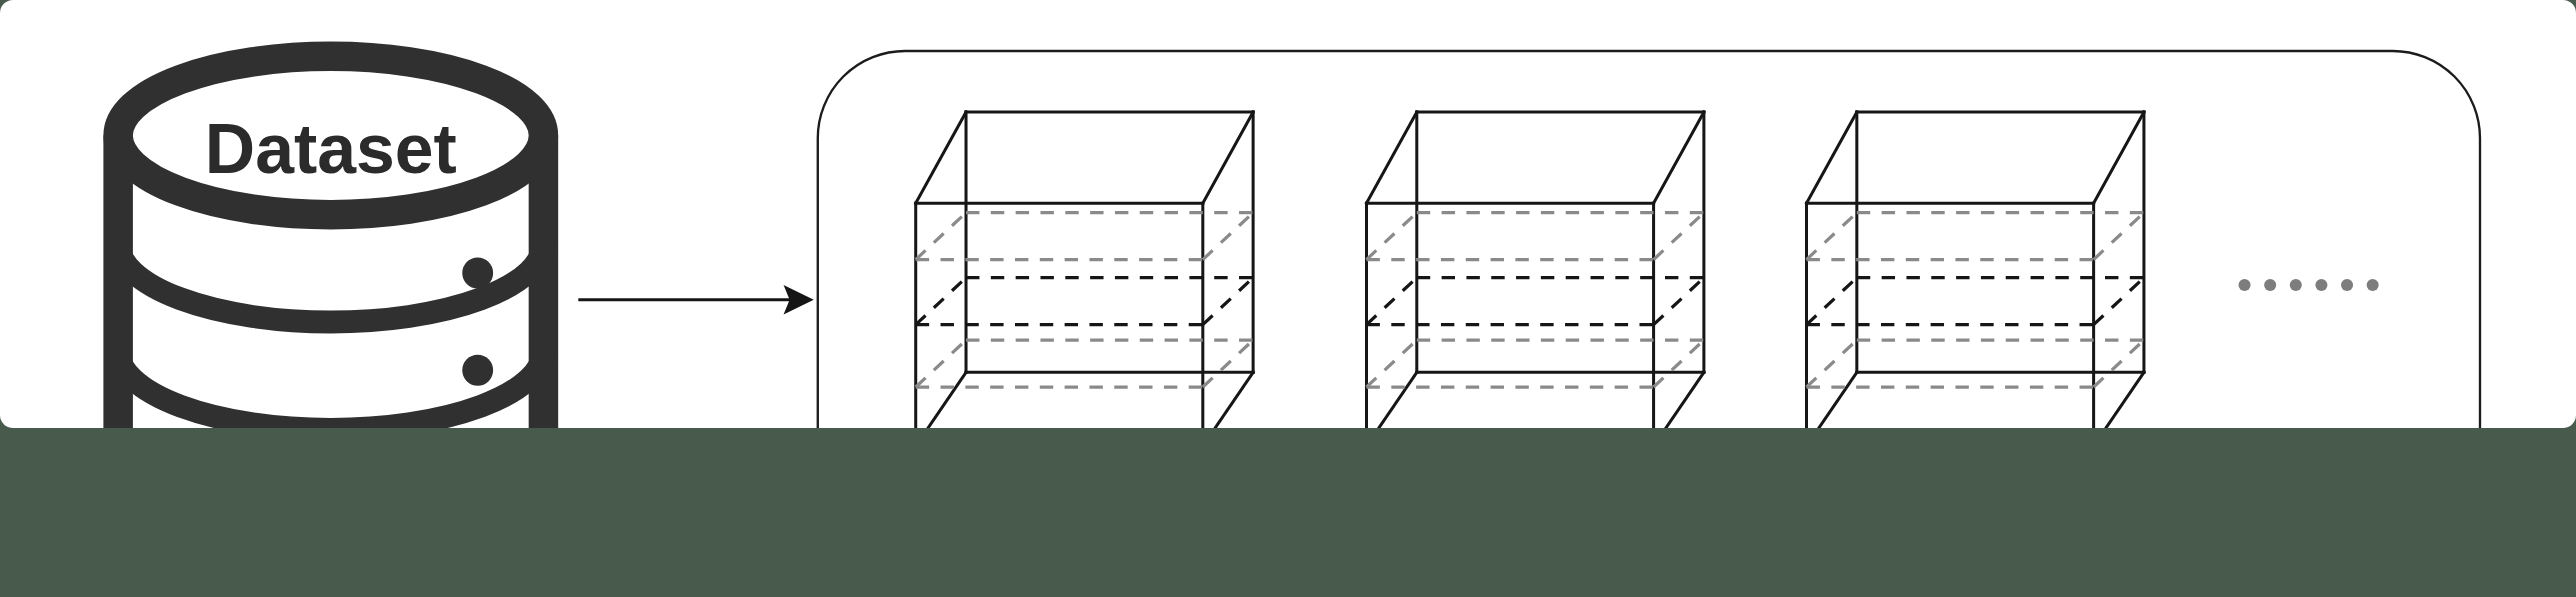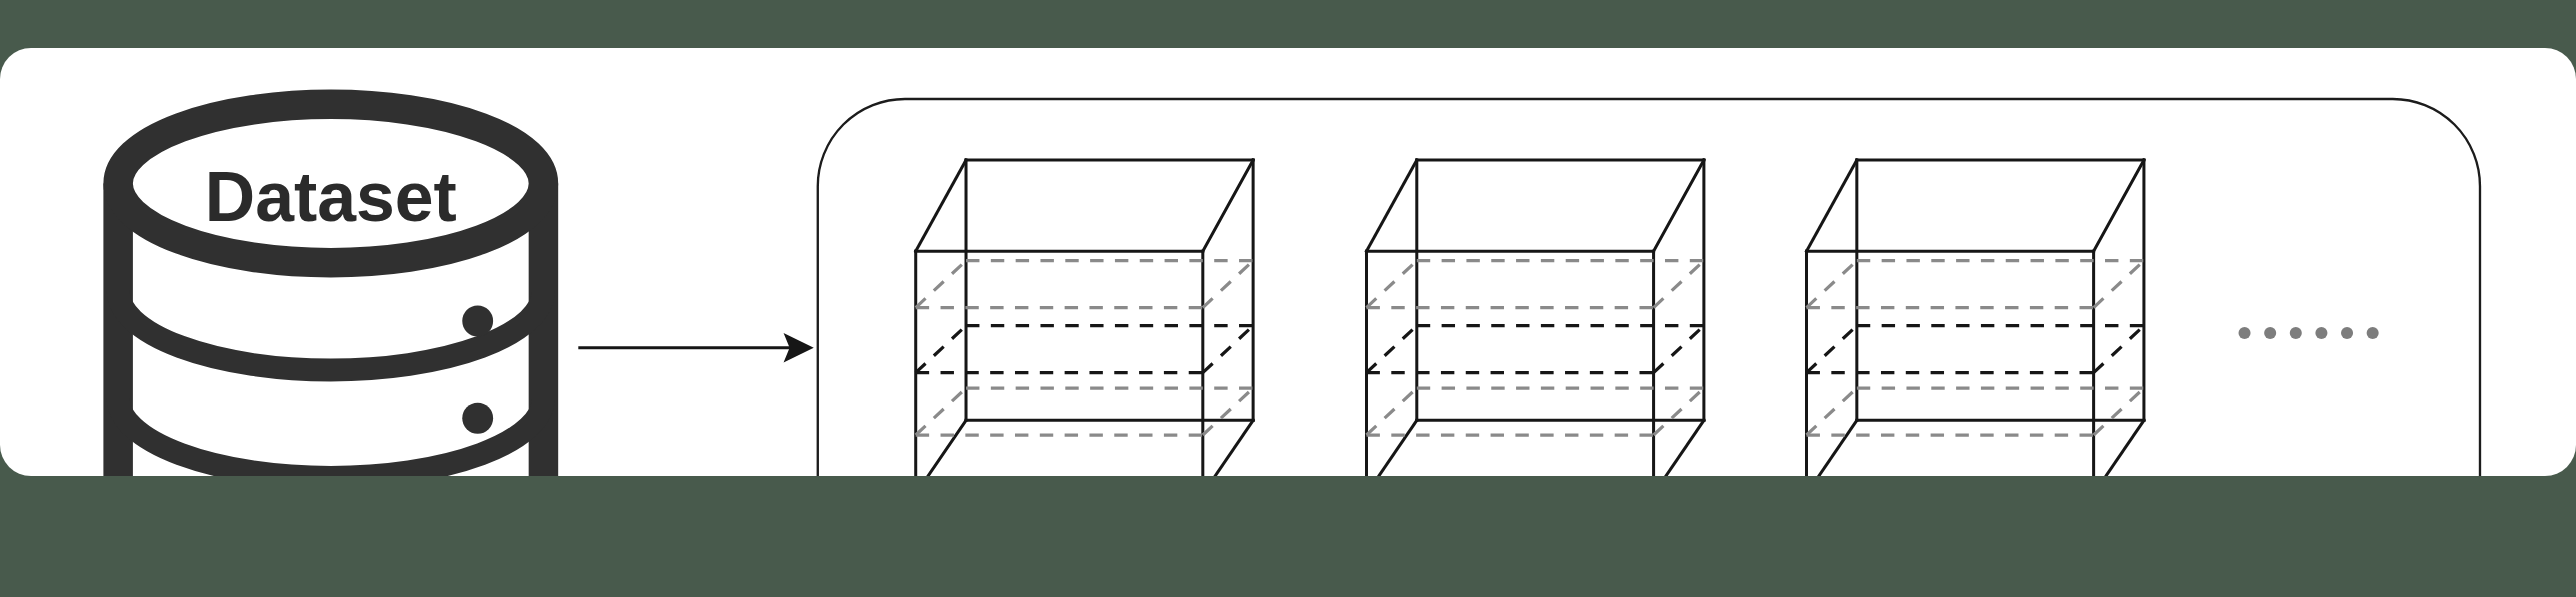--- a/index.html
+++ b/index.html
@@ -10,23 +10,22 @@
     overflow: hidden;
     font-family: "Liberation Sans", "DejaVu Sans", sans-serif;
   }
   body { background: #485a4c; }
   .canvas {
     position: absolute;
     left: 0; top: 0;
     width: 2576px;
     height: 428px;
     background: #ffffff;
-    border-radius: 31px;
+    border-radius: 13px;
     overflow: hidden;
-    margin-top: 48px;
   }
   svg { display: block; }
   .db-shape { fill: #ffffff; stroke: #303030; stroke-width: 44px; }
   .db-sep   { fill: none;    stroke: #303030; stroke-width: 34px; }
   .db-dot   { fill: #303030; stroke: none; }
   .db-text  { font-size: 104px; font-weight: bold; fill: #2b2b2b; text-anchor: middle; }
   .arrow-line { stroke: #161616; stroke-width: 4.5px; fill: none; }
   .arrow-head { fill: #161616; stroke: none; }
   .panel-rect { fill: none; stroke: #1c1c1c; stroke-width: 3.5px; }
   .cube-edge  { stroke-width: 4.5px; fill: none; stroke-linecap: square; }

